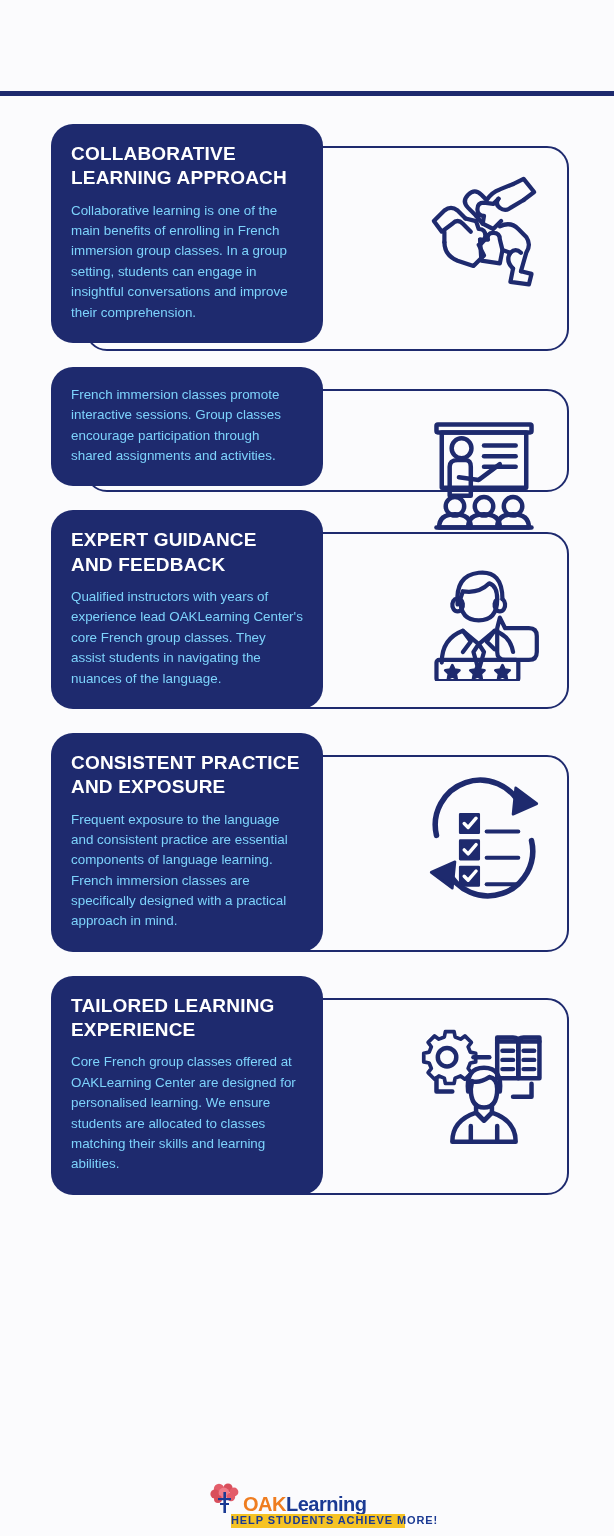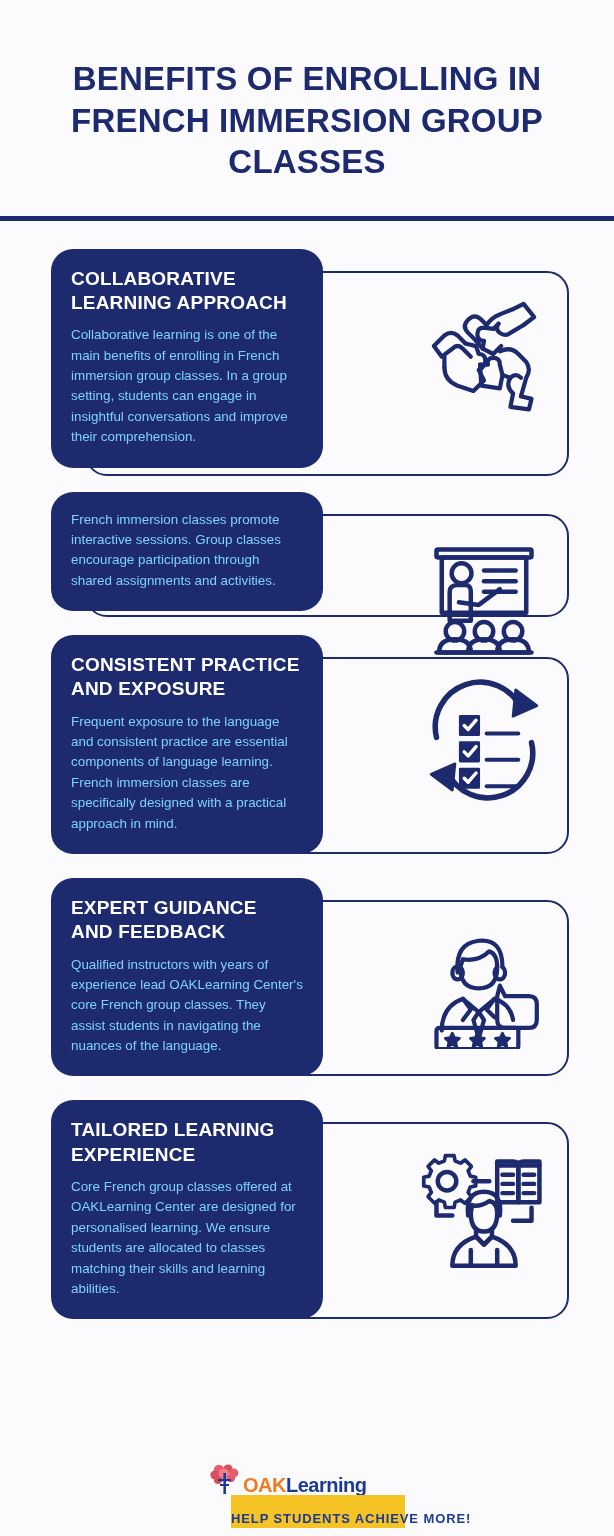--- a/index.html
+++ b/index.html
@@ -120,34 +120,33 @@
     font-weight: 700;
     line-height: 1;
     letter-spacing: -0.5px;
     white-space: nowrap;
   }
   .logo-oak { color: #ef7d20; }
   .logo-learning { color: #1b3a93; }
   .logo-tag {
     background: #f6c324;
     color: #1b3a93;
-    font-size: 13px;
+    font-size: 11px;
     font-weight: 700;
     letter-spacing: 0.9px;
     text-align: center;
-    padding: 16px 0 2px 0;
+    padding: 0 0 2px 0;
     margin-left: 22px;
     white-space: nowrap;
   }
 </style>
 </head>
 <body>
 
 <div class="header">
-  <h1>BENEFITS OF ENROLLING IN FRENCH IMMERSION GROUP CLASSES</h1>
   <div class="header-rule"></div>
 </div>
 
 <div class="cards">
 
   <div class="card-wrap h1">
     <div class="card-outline"></div>
     <div class="card-panel">
       <div class="card-title">COLLABORATIVE LEARNING APPROACH</div>
       <div class="card-body">Collaborative learning is one of the main benefits of enrolling in French immersion group classes. In a group setting, students can engage in insightful conversations and improve their comprehension.</div>
@@ -194,20 +193,49 @@
         <path d="M24 46 Q24 41 30 41 L36 41 Q40 41 40 46 L40 68 L24 68 Z"></path>
         <path d="M31 54 L46 56 L62 44"></path>
 
         <circle cx="28" cy="76" r="7"></circle>
         <path d="M16 92 Q16 82 28 82 Q40 82 40 92 Z"></path>
         <circle cx="50" cy="76" r="7"></circle>
         <path d="M38 92 Q38 82 50 82 Q62 82 62 92 Z"></path>
         <circle cx="72" cy="76" r="7"></circle>
         <path d="M60 92 Q60 82 72 82 Q84 82 84 92 Z"></path>
         <line x1="14" y1="92" x2="86" y2="92"></line>
+      </svg>
+    </div>
+  </div>
+
+  <div class="card-wrap">
+    <div class="card-outline"></div>
+    <div class="card-panel">
+      <div class="card-title">EXPERT GUIDANCE AND FEEDBACK</div>
+      <div class="card-body">Qualified instructors with years of experience lead OAKLearning Center's core French group classes. They assist students in navigating the nuances of the language.</div>
+    </div>
+    <div class="card-icon">
+      <svg viewBox="0 0 100 100" fill="none" stroke="#1e2a6e" stroke-width="3.2" stroke-linecap="round" stroke-linejoin="round">
+
+        <path d="M30 42 Q28 20 46 18 Q64 16 64 38"></path>
+        <path d="M32 38 Q32 54 46 54 Q60 54 60 38 Q60 28 54 26 Q46 34 34 32 Z"></path>
+        <path d="M28 38 a4 5 0 1 0 4 0"></path>
+        <path d="M64 38 a4 5 0 1 1 -4 0"></path>
+
+        <path d="M18 86 Q18 68 34 62 L46 72 L58 62 Q70 66 72 78"></path>
+        <path d="M34 62 L40 70 L34 78"></path>
+        <path d="M58 62 L52 70 L58 76"></path>
+        <path d="M46 72 L42 78 L46 92 L50 78 Z"></path>
+
+        <path d="M60 60 L62 52 L66 60 L84 60 Q90 60 90 66 L90 78 Q90 84 84 84 L66 84 Q60 84 60 78 Z"></path>
+
+        <rect x="14" y="84" width="62" height="16" rx="2"></rect>
+        <path d="M26 88 l1.6 3.4 3.8 .5 -2.8 2.6 .7 3.7 -3.3 -1.8 -3.3 1.8 .7 -3.7 -2.8 -2.6 3.8 -.5 Z" fill="#1e2a6e" stroke-width="2"></path>
+        <path d="M45 88 l1.6 3.4 3.8 .5 -2.8 2.6 .7 3.7 -3.3 -1.8 -3.3 1.8 .7 -3.7 -2.8 -2.6 3.8 -.5 Z" fill="#1e2a6e" stroke-width="2"></path>
+        <path d="M64 88 l1.6 3.4 3.8 .5 -2.8 2.6 .7 3.7 -3.3 -1.8 -3.3 1.8 .7 -3.7 -2.8 -2.6 3.8 -.5 Z" fill="#1e2a6e" stroke-width="2"></path>
       </svg>
     </div>
   </div>
 
   <div class="card-wrap">
     <div class="card-outline"></div>
     <div class="card-panel">
       <div class="card-title">CONSISTENT PRACTICE AND EXPOSURE</div>
       <div class="card-body">Frequent exposure to the language and consistent practice are essential components of language learning. French immersion classes are specifically designed with a practical approach in mind.</div>
     </div>
@@ -221,49 +249,20 @@
 
         <rect x="32" y="32" width="14" height="14" fill="#1e2a6e" stroke-width="2"></rect>
         <path d="M35 39 l3 3 6 -7" stroke="#ffffff" stroke-width="2.6" fill="none"></path>
         <line x1="52" y1="45" x2="76" y2="45" stroke-width="3"></line>
         <rect x="32" y="52" width="14" height="14" fill="#1e2a6e" stroke-width="2"></rect>
         <path d="M35 59 l3 3 6 -7" stroke="#ffffff" stroke-width="2.6" fill="none"></path>
         <line x1="52" y1="65" x2="76" y2="65" stroke-width="3"></line>
         <rect x="32" y="72" width="14" height="14" fill="#1e2a6e" stroke-width="2"></rect>
         <path d="M35 79 l3 3 6 -7" stroke="#ffffff" stroke-width="2.6" fill="none"></path>
         <line x1="52" y1="85" x2="76" y2="85" stroke-width="3"></line>
-      </svg>
-    </div>
-  </div>
-
-  <div class="card-wrap">
-    <div class="card-outline"></div>
-    <div class="card-panel">
-      <div class="card-title">EXPERT GUIDANCE AND FEEDBACK</div>
-      <div class="card-body">Qualified instructors with years of experience lead OAKLearning Center's core French group classes. They assist students in navigating the nuances of the language.</div>
-    </div>
-    <div class="card-icon">
-      <svg viewBox="0 0 100 100" fill="none" stroke="#1e2a6e" stroke-width="3.2" stroke-linecap="round" stroke-linejoin="round">
-
-        <path d="M30 42 Q28 20 46 18 Q64 16 64 38"></path>
-        <path d="M32 38 Q32 54 46 54 Q60 54 60 38 Q60 28 54 26 Q46 34 34 32 Z"></path>
-        <path d="M28 38 a4 5 0 1 0 4 0"></path>
-        <path d="M64 38 a4 5 0 1 1 -4 0"></path>
-
-        <path d="M18 86 Q18 68 34 62 L46 72 L58 62 Q70 66 72 78"></path>
-        <path d="M34 62 L40 70 L34 78"></path>
-        <path d="M58 62 L52 70 L58 76"></path>
-        <path d="M46 72 L42 78 L46 92 L50 78 Z"></path>
-
-        <path d="M60 60 L62 52 L66 60 L84 60 Q90 60 90 66 L90 78 Q90 84 84 84 L66 84 Q60 84 60 78 Z"></path>
-
-        <rect x="14" y="84" width="62" height="16" rx="2"></rect>
-        <path d="M26 88 l1.6 3.4 3.8 .5 -2.8 2.6 .7 3.7 -3.3 -1.8 -3.3 1.8 .7 -3.7 -2.8 -2.6 3.8 -.5 Z" fill="#1e2a6e" stroke-width="2"></path>
-        <path d="M45 88 l1.6 3.4 3.8 .5 -2.8 2.6 .7 3.7 -3.3 -1.8 -3.3 1.8 .7 -3.7 -2.8 -2.6 3.8 -.5 Z" fill="#1e2a6e" stroke-width="2"></path>
-        <path d="M64 88 l1.6 3.4 3.8 .5 -2.8 2.6 .7 3.7 -3.3 -1.8 -3.3 1.8 .7 -3.7 -2.8 -2.6 3.8 -.5 Z" fill="#1e2a6e" stroke-width="2"></path>
       </svg>
     </div>
   </div>
 
   <div class="card-wrap">
     <div class="card-outline"></div>
     <div class="card-panel">
       <div class="card-title">TAILORED LEARNING EXPERIENCE</div>
       <div class="card-body">Core French group classes offered at OAKLearning Center are designed for personalised learning. We ensure students are allocated to classes matching their skills and learning abilities.</div>
     </div>

